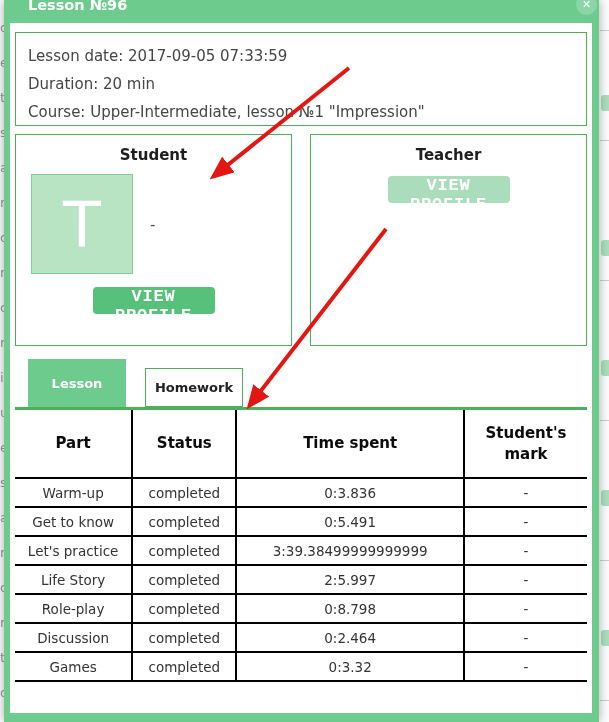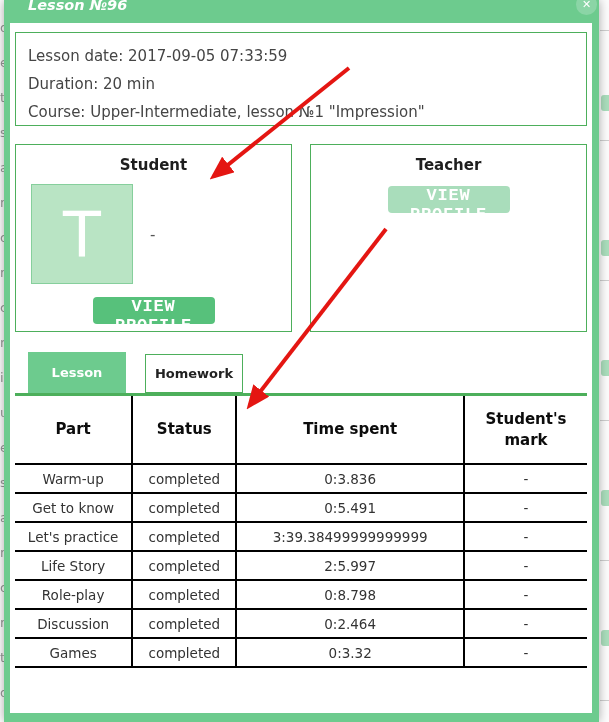--- a/index.html
+++ b/index.html
@@ -10,32 +10,32 @@
   
   .left-sliver { position:absolute; left:0; top:0; width:4px; height:722px; background:#fff; overflow:hidden; }
   .left-sliver span { position:absolute; left:0; width:4px; overflow:hidden; color:#9a9a9a; font-size:13px; }
   .right-sliver { position:absolute; right:0; top:0; width:9px; height:722px; background:#fdfdfd; overflow:hidden; }
   .right-sliver .bgline { position:absolute; right:0; width:9px; height:1px; background:#cfcfcf; }
   .right-sliver .bgbtn { position:absolute; right:-4px; width:12px; height:16px; background:#abdfbd; border-radius:3px; }
 
   
   .modal { position:absolute; left:4px; top:0; width:595px; height:722px;
     background:#6dcb8e; box-shadow:0 0 10px rgba(0,0,0,.35); }
-  .modal-header { position:relative; height:23px; overflow:hidden;font-style:italic; }
+  .modal-header { position:relative; height:23px; overflow:hidden; }
   .modal-title { position:absolute; left:24px; top:-3px; color:#fff; font-weight:bold; font-size:14.5px; white-space:nowrap; }
   .close-btn { position:absolute; right:2px; top:-6px; width:21px; height:21px; border-radius:50%;
     background:#8bd5a6; color:#fff; font-size:11px; font-weight:bold; text-align:center; line-height:21px; cursor:pointer; }
   .modal-body { position:absolute; left:6px; right:7px; top:23px; bottom:9px; background:#fff; padding:9px 5px 0 5px; }
 
   
   .info-box { border:1px solid #4daf5b; height:94px; padding:9px 12px 8px 12px; }
   .info-line { font-size:15px; color:#454545; line-height:28px; white-space:nowrap; }
 
   
-  .cards { display:flex; gap:18px; margin-top:18px; height:188px; }
+  .cards { display:flex; gap:18px; margin-top:8px; height:212px; }
   .card { flex:1; border:1px solid #4daf5b; display:flex; flex-direction:column; }
   .card-title { text-align:center; font-weight:bold; font-size:15px; color:#1e1e1e; margin-top:11px; }
   .card-content { display:flex; margin-top:10px; height:101px; }
   .avatar { width:102px; height:100px; margin-left:15px; background:#b9e4c4; border:1px solid #86cf9c;
     display:flex; align-items:center; justify-content:center; color:#fff; font-size:62px; font-weight:400; }
   .person-text { display:flex; flex-direction:column; justify-content:center; margin-left:17px; }
   .person-name { font-weight:bold; font-size:15px; color:#1e1e1e; line-height:24px; }
   .person-sub { font-size:15px; color:#555; line-height:24px; }
   .profile-btn { margin:12px auto 0 auto; width:122px; height:27px; border:none; border-radius:4px;
     color:#fff; font-family:Liberation Mono, monospace; font-size:17px; font-weight:bold; letter-spacing:.8px; cursor:pointer; }
@@ -55,21 +55,21 @@
       radial-gradient(circle at 40% 90%, #5d8f46 0 9%, rgba(0,0,0,0) 10%),
       radial-gradient(circle at 55% 35%, #567f3e 0 14%, rgba(0,0,0,0) 15%);
   }
   .photo .hair { position:absolute; left:16%; top:3%; width:37%; height:88%; background:#241c16; border-radius:46% 42% 38% 46%; }
   .photo .face { position:absolute; left:30%; top:11%; width:21%; height:21%; background:#cfa68d; border-radius:50%; }
   .photo .arm  { position:absolute; left:48%; top:40%; width:34%; height:9%; background:#c9a188; border-radius:40%; transform:rotate(-18deg); }
   .photo .dress{ position:absolute; left:20%; bottom:-2%; width:46%; height:48%; background:#161616; border-radius:45% 45% 0 0; }
 
   
   .tabs { display:flex; margin-top:20px; height:41px; padding-left:13px; align-items:flex-end; }
-  .tab { height:41px; width:98px; display:flex; align-items:center; justify-content:center;
+  .tab { height:48px; width:98px; display:flex; align-items:center; justify-content:center;
     font-size:13px; font-weight:bold; cursor:pointer; }
   .tab.active { background:#6dcb8e; color:#fff; }
   .tab.inactive { background:#fff; color:#222; border:1px solid #4daf5b; height:39px; margin-left:19px; }
   .tab-hr { height:3px; background:#4daf5b; }
 
   
   table.results { width:100%; border-collapse:collapse; table-layout:fixed; }
   table.results col.c1 { width:20.5%; } table.results col.c2 { width:18.2%; }
   table.results col.c3 { width:39.8%; } table.results col.c4 { width:21.5%; }
   table.results th { font-size:15px; font-weight:bold; color:#0c0c0c; height:68px; text-align:center;

